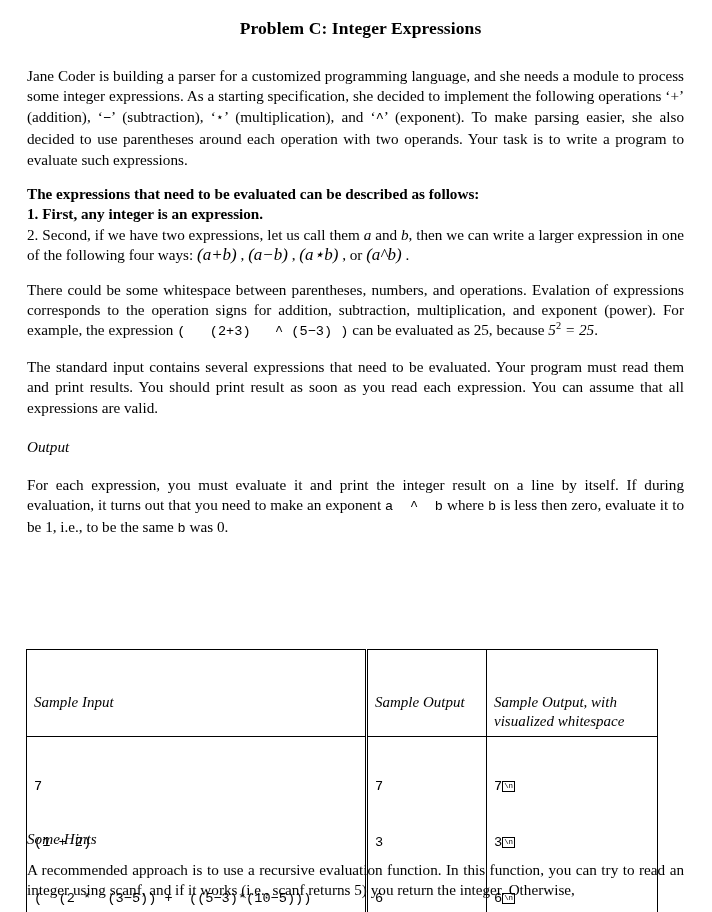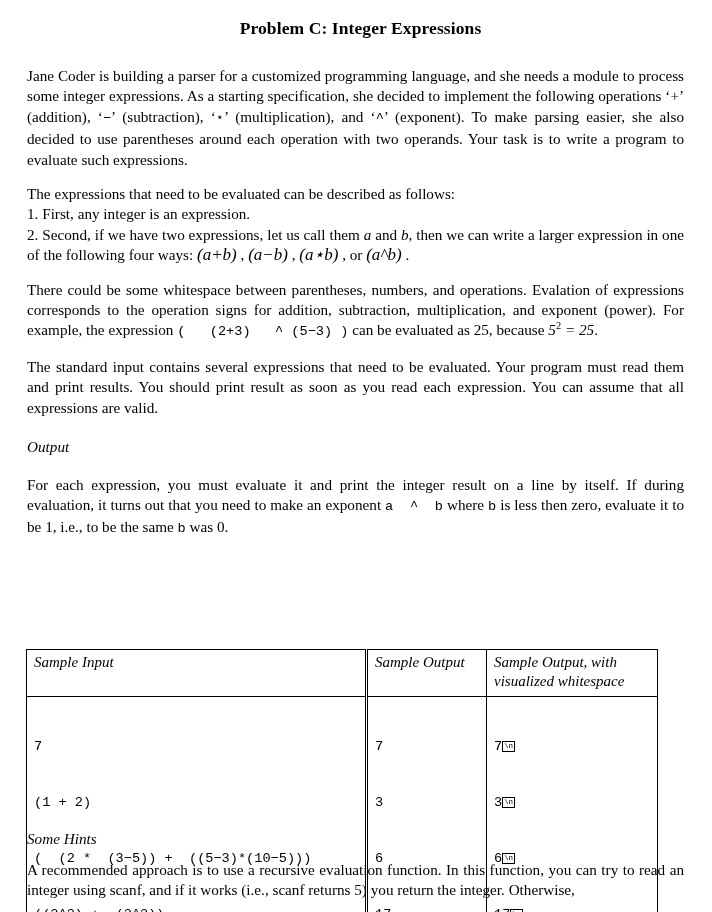--- a/index.html
+++ b/index.html
@@ -39,21 +39,21 @@
   }
   p.para {
     text-align: justify;
     text-justify: inter-word;
     font-size: 15.2px;
     line-height: 20.4px;
     margin: 0 0 14px 0;
     -moz-hyphens: auto;
     hyphens: auto;
   }
-  p.para.tight { margin-bottom: 0; }
+  p.para.tight { margin-bottom: 0; font-weight: bold; }
   .sec-head {
     font-style: italic;
     font-size: 15.2px;
     line-height: 20.4px;
     margin: 19px 0 17px 0;
   }
   .mathi {
     font-family: "Liberation Serif", "DejaVu Serif", serif;
     font-style: italic;
   }
@@ -85,21 +85,21 @@
     padding: 0;
     vertical-align: top;
   }
   .col-in   { width: 338px; }
   .col-out  { width: 118px; }
   .col-outw { width: 170px; }
 
   
   .sample-table td.dbl-right { border-right: 3px double #000; }
 
-  .cell-pad { padding: 3px 6px 5px 7px; }
+  .cell-pad { padding: 3px 6px 5px 7px; margin-top: 40px; }
   .hdr {
     font-style: italic;
     font-size: 15px;
     line-height: 19px;
   }
   .hdr-row td { height: 46px; }
   .code-block {
     font-family: "Liberation Mono", "DejaVu Sans Mono", monospace;
     font-size: 13.6px;
     line-height: 18.6px;

